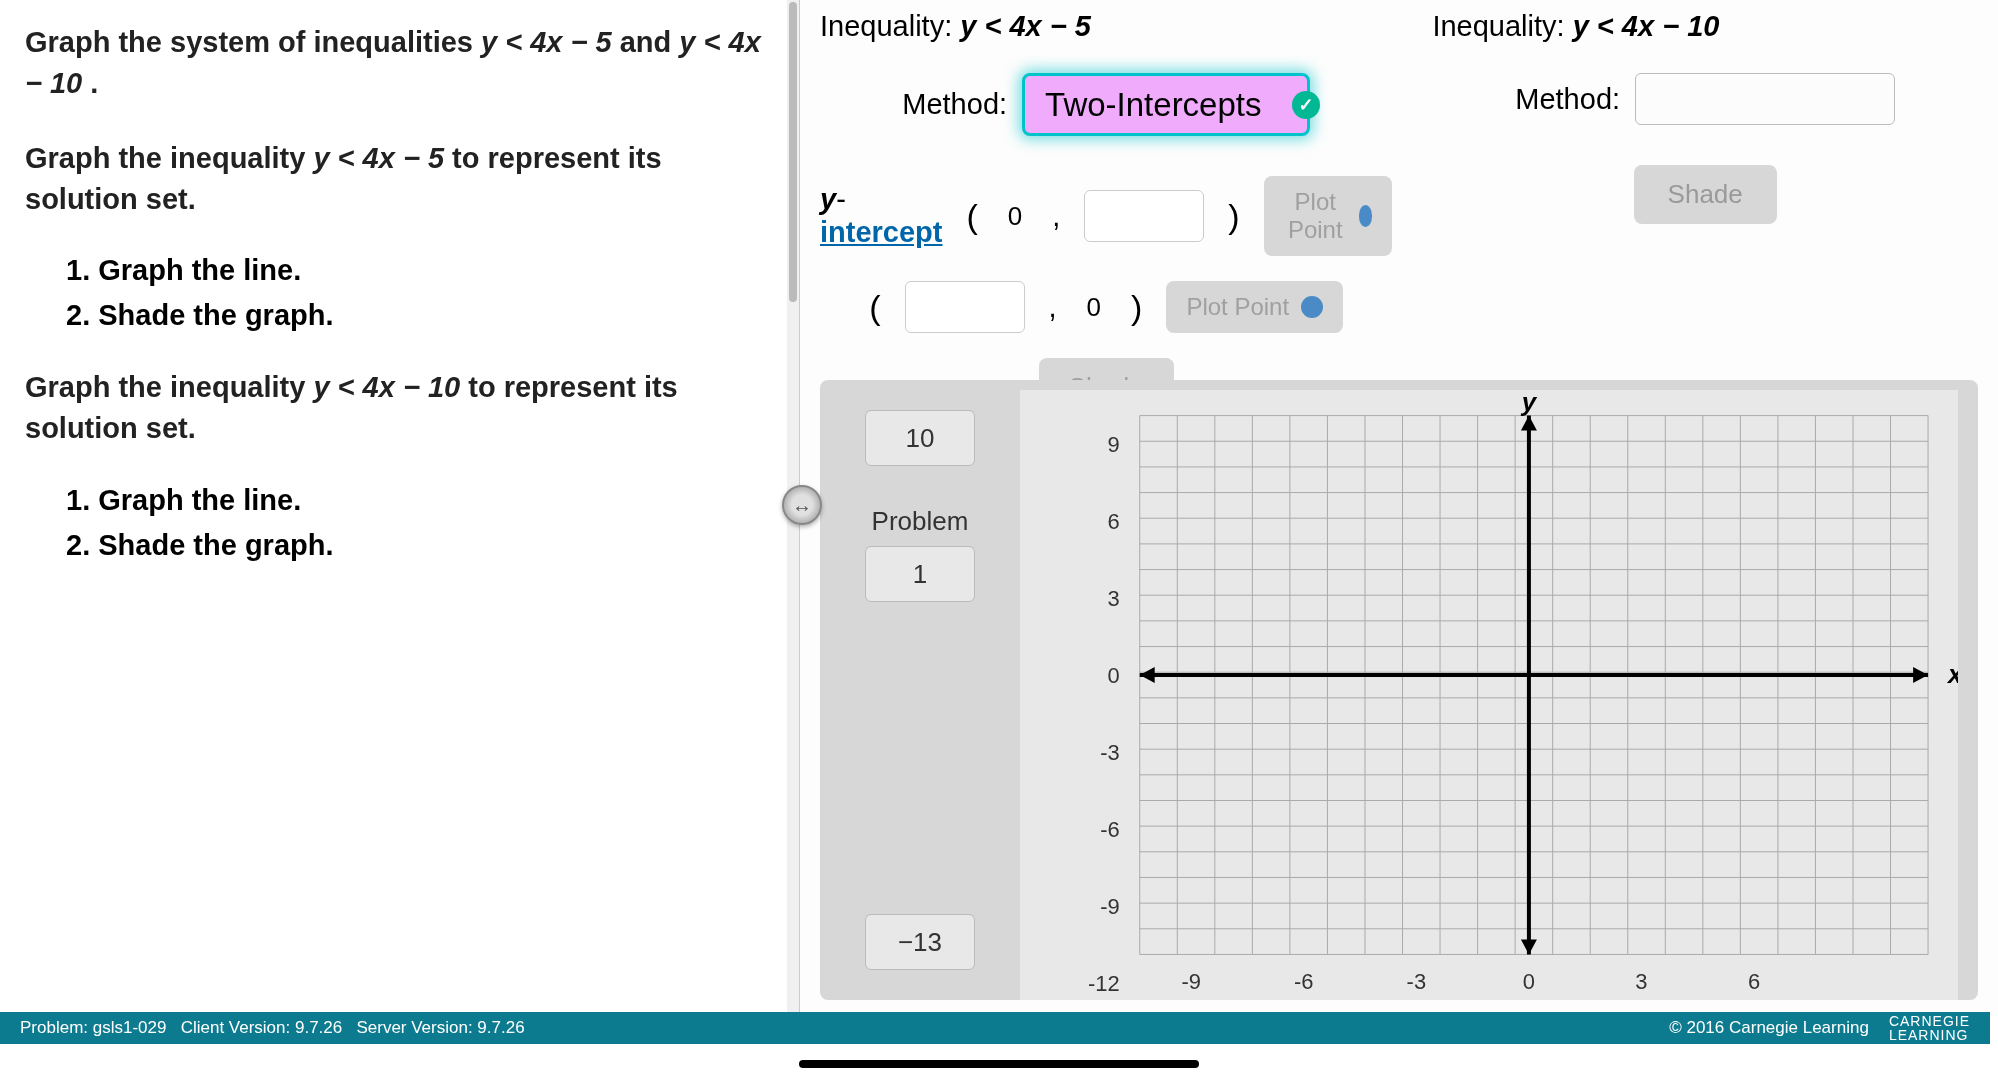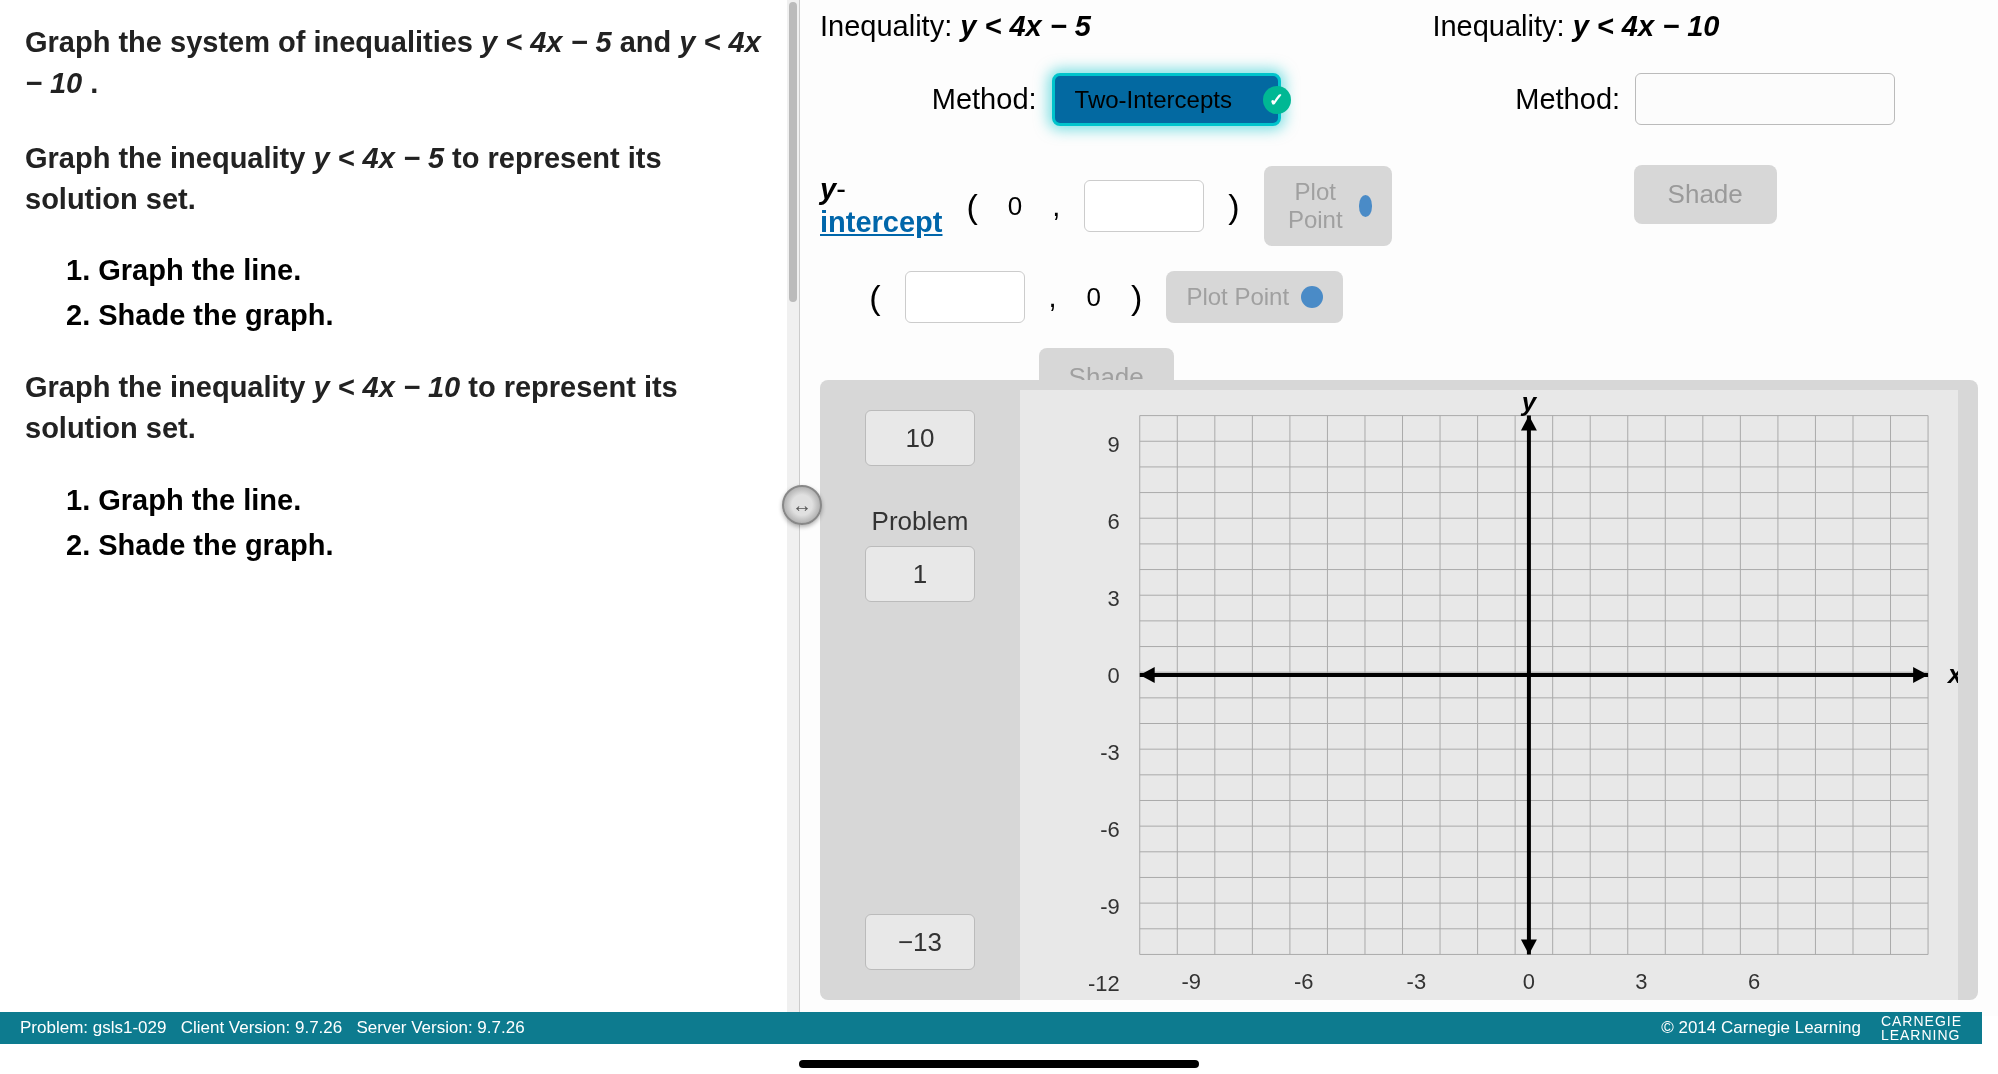--- a/index.html
+++ b/index.html
@@ -13,42 +13,42 @@
 .math { font-style: italic; font-weight: 700; }
 .step-list { margin-left: 41px; font-size: 29px; }
 .step-list div { margin-bottom: 12px; font-weight: 700; }
 .right-panel { flex: 1; display: flex; background: #fdfdfd; }
 .col { flex: 1; padding: 10px 20px; }
 .ineq-header { font-size: 29px; margin-bottom: 30px; }
 .ineq-label { font-weight: 400; margin-top: 36px; }
 .ineq-expr { font-weight: 700; font-style: italic; }
 .method-row { display: flex; align-items: center; gap: 15px; font-size: 29px; margin-bottom: 40px; justify-content: center; }
 .method-select { position: relative; }
-.method-select select { font-size: 24px; padding: 10px 45px 10px 20px; border: 3px solid #00c4cc; border-radius: 8px; box-shadow: 0 0 14px 4px rgba(0,196,204,0.5); background: #0369a1; appearance: none; cursor: pointer; }
+.method-select select { font-size: 33px; padding: 10px 45px 10px 20px; border: 3px solid #00c4cc; border-radius: 8px; box-shadow: 0 0 14px 4px rgba(0,196,204,0.5); background: #f0abfc; appearance: none; cursor: pointer; }
 .method-select-plain select { font-size: 26px; padding: 10px 45px 10px 20px; border: 1px solid #bbb; border-radius: 6px; background: #fcfcfc; appearance: none; cursor: pointer; width: 260px; height: 52px; }
 .check-badge { position: absolute; right: -10px; top: 50%; transform: translateY(-50%); width: 28px; height: 28px; background: #00b894; border-radius: 50%; display: flex; align-items: center; justify-content: center; color: #fff; font-size: 18px; font-weight: bold; }
 .intercept-row { display: flex; align-items: center; gap: 24px; font-size: 29px; margin-bottom: 25px; justify-content: center; }
 .intercept-link { color: #0066aa; text-decoration: underline; font-weight: 700; }
 .paren { font-size: 34px; font-weight: 400; }
 .coord-val { font-size: 26px; padding: 0 6px; }
 .coord-input { width: 120px; height: 52px; border: 1px solid #ccc; border-radius: 6px; font-size: 24px; text-align: center; background: #fff; }
 .plot-btn { background: #d7d7d7; color: #a0a0a0; border: none; border-radius: 8px; padding: 12px 20px; font-size: 24px; display: flex; align-items: center; gap: 12px; cursor: pointer; }
 .dot { width: 22px; height: 22px; background: #4a8bc7; border-radius: 50%; }
 .shade-btn { background: #d7d7d7; color: #a0a0a0; border: none; border-radius: 8px; padding: 14px 30px; font-size: 26px; display: block; margin: 20px auto 0; cursor: pointer; }
 .shade-btn-col2 { background: #d7d7d7; color: #9a9a9a; border: none; border-radius: 8px; padding: 14px 34px; font-size: 26px; display: block; margin: 0 auto; cursor: pointer; }
 .graph-area { position: absolute; left: 820px; right: 20px; top: 380px; height: 620px; background: #d7d7d7; border-radius: 8px; display: flex; }
 .graph-controls { width: 200px; padding: 30px 20px; display: flex; flex-direction: column; align-items: center; gap: 40px; }
 .ctrl-box { background: #e8e8e8; border: 1px solid #bbb; border-radius: 6px; width: 110px; height: 56px; display: flex; align-items: center; justify-content: center; font-size: 26px; color: #333; }
 .interval-label { font-size: 26px; color: #333; margin-bottom: -35px; }
 .graph-grid { flex: 1; background: #e8e8e8; position: relative; margin: 10px 20px 0 0; overflow: hidden; }
 .grid-svg { width: 100%; height: 100%; }
 .axis-label { font-size: 26px; font-weight: 700; font-style: italic; }
 .tick-label { font-size: 22px; fill: #333; }
 .divider-handle { position: absolute; left: 782px; top: 485px; width: 40px; height: 40px; background: radial-gradient(circle, #e0e0e0 40%, #888 100%); border: 2px solid #888; border-radius: 50%; display: flex; align-items: center; justify-content: center; color: #555; font-size: 20px; z-index: 100; cursor: ew-resize; box-shadow: 0 2px 4px rgba(0,0,0,0.3); }
-.footer { position: absolute; bottom: 30px; left: 0; right: 16px; height: 32px; background: #0d7b8f; color: #fff; display: flex; align-items: center; padding: 0 20px; font-size: 17px; }
+.footer { position: absolute; bottom: 30px; left: 0; right: 8px; height: 32px; background: #0d7b8f; color: #fff; display: flex; align-items: center; padding: 0 20px; font-size: 17px; }
 .footer-left { flex: 1; }
 .footer-right { display: flex; align-items: center; gap: 20px; }
 .logo { font-size: 14px; line-height: 1; letter-spacing: 1px; }
 .home-indicator { position: absolute; bottom: 6px; left: 50%; transform: translateX(-50%); width: 400px; height: 8px; background: #000; border-radius: 4px; }
 .ivar { font-style: italic; font-weight: 700; }
 </style>
 </head>
 <body>
 
 <div class="main-container">
@@ -220,21 +220,21 @@
 
 <div class="divider-handle">↔</div>
 
 <div class="footer">
   <div class="footer-left">
     <span>Problem: gsls1-029</span>&nbsp;&nbsp;
     <span>Client Version: 9.7.26</span>&nbsp;&nbsp;
     <span>Server Version: 9.7.26</span>
   </div>
   <div class="footer-right">
-    <span>© 2014 Carnegie Learning</span>
+    <span>© 2016 Carnegie Learning</span>
     <div class="logo">
       <div>CARNEGIE</div>
         <div>LEARNING</div>
     </div>
   </div>
 </div>
 
 <div class="home-indicator"></div>
 
 </body></html>

